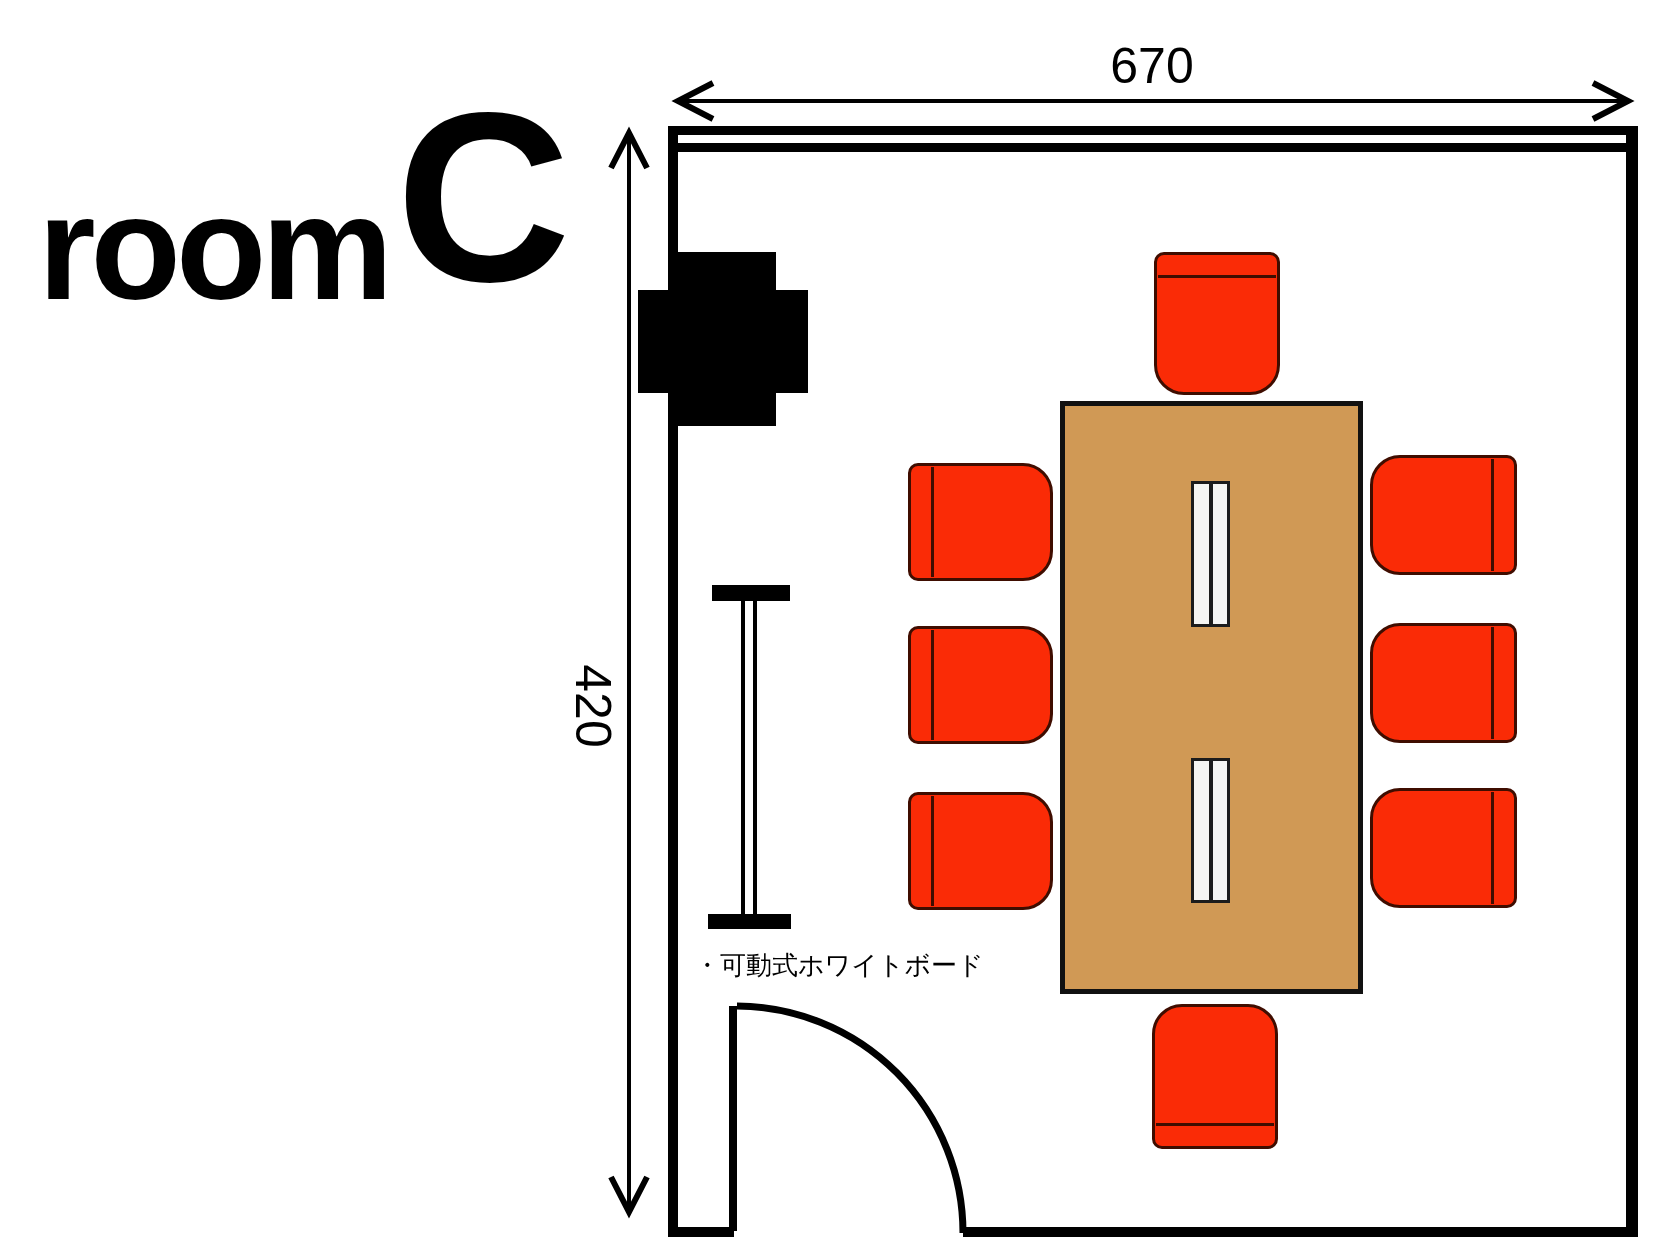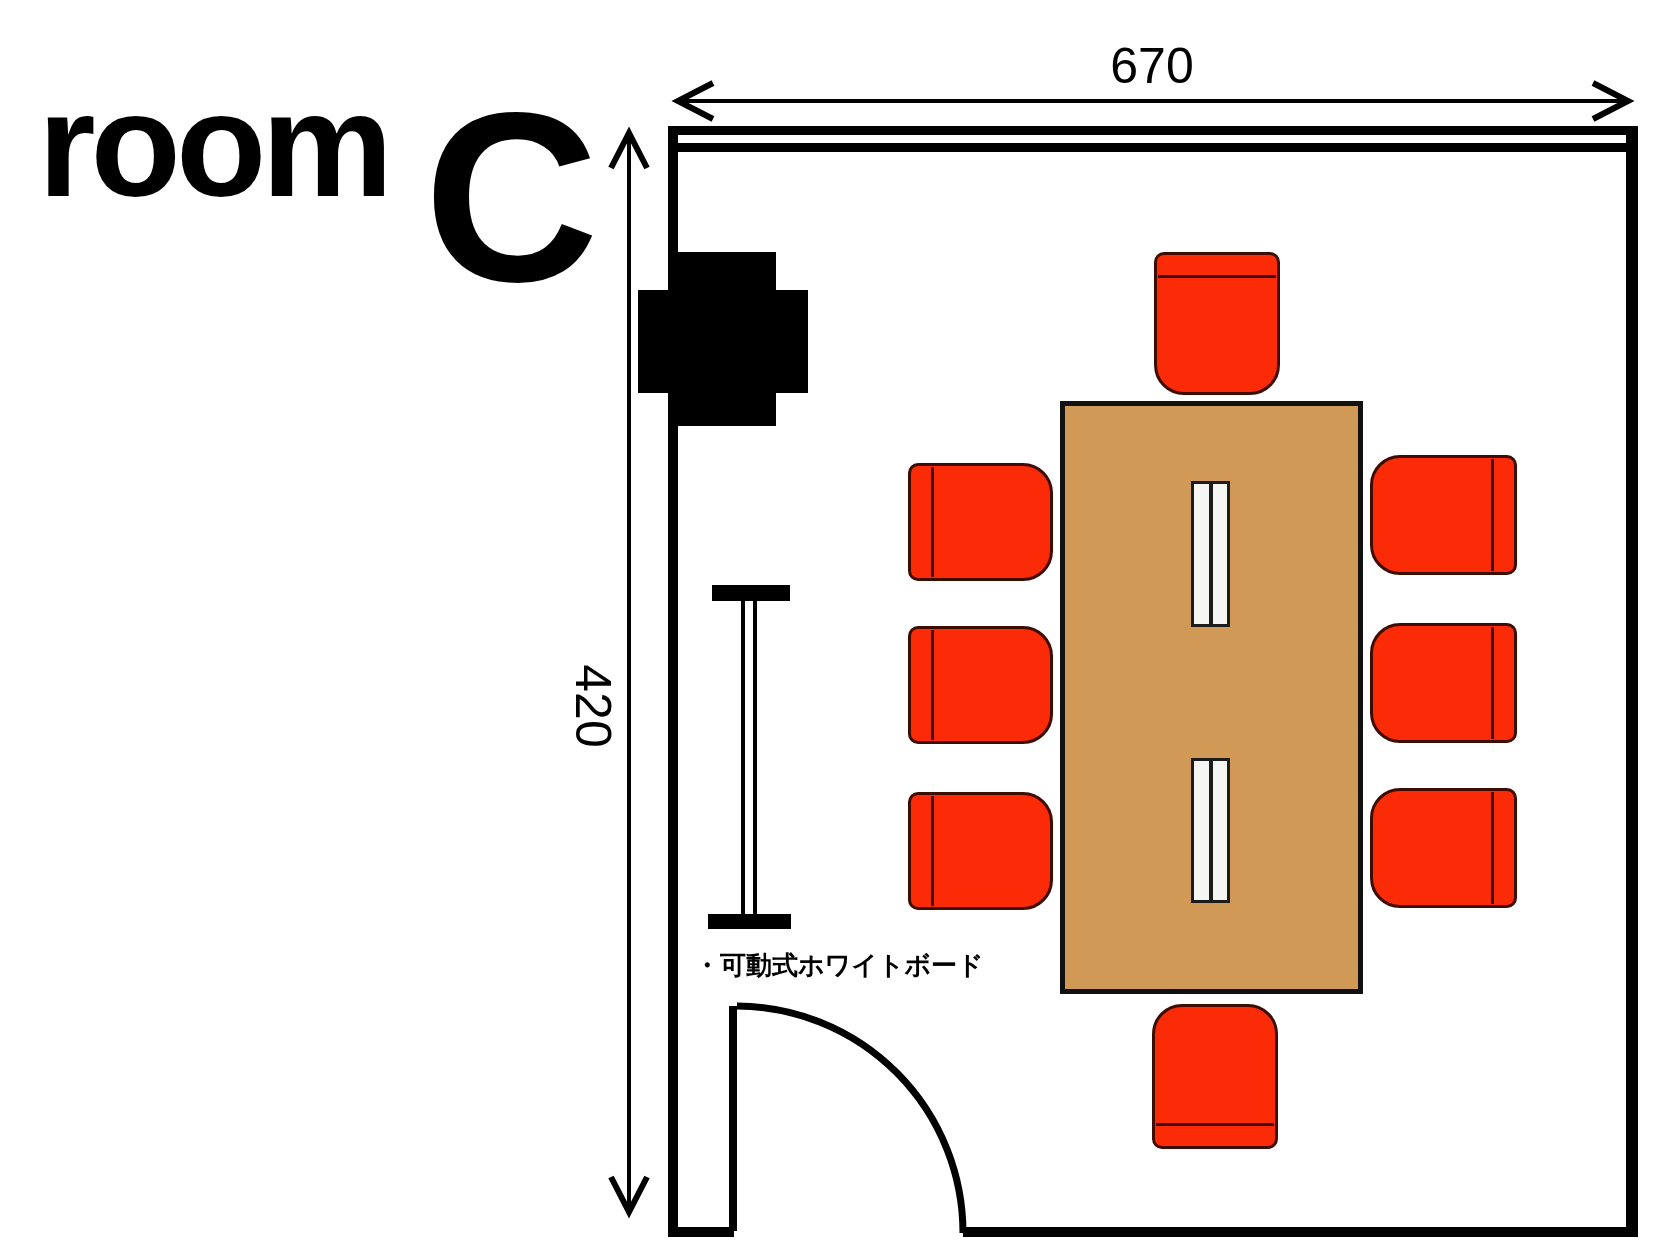--- a/index.html
+++ b/index.html
@@ -1,21 +1,21 @@
 <!DOCTYPE html>
 <html><head>
 <meta charset="utf-8">
 <style>
   html,body{margin:0;padding:0;background:#ffffff;}
   #canvas{
     position:relative;width:1680px;height:1260px;background:#fff;overflow:hidden;
     font-family:"Liberation Sans", sans-serif;color:var(--text,#000);
   }
   
-  .title{position:absolute;left:38px;top:64px;display:flex;align-items:flex-start;gap:28px;}
+  .title{position:absolute;left:38px;top:64px;display:flex;align-items:flex-end;}
   .title-room{font-size:148px;font-weight:bold;letter-spacing:-5px;line-height:1.1;}
   .title-c{font-size:242px;font-weight:bold;line-height:1.1;margin-left:8px;}
   
   .wall{position:absolute;background:var(--wall,#000);}
   #wall-left   {left:668px;top:126px;width:10px;height:1111px;}
   #wall-top-outer{left:668px;top:126px;width:970px;height:9px;border-radius:3px;}
   #wall-top-inner{left:678px;top:143px;width:948px;height:9px;}
   #wall-right  {left:1626px;top:126px;width:12px;height:1111px;border-bottom-right-radius:6px;}
   #wall-bottom-left {left:668px;top:1227px;width:66px;height:10px;}
   #wall-bottom-right{left:963px;top:1227px;width:675px;height:10px;}
@@ -23,21 +23,21 @@
   #line-layer{position:absolute;left:0;top:0;width:1680px;height:1260px;}
   #line-layer path{stroke:var(--wall,#000);fill:none;}
   
   .dim-label{position:absolute;font-size:50px;line-height:1.05;text-align:center;}
   #dim-width-label{left:1082px;top:40px;width:140px;}
   #dim-height-label{left:517px;top:679px;width:150px;height:54px;transform:rotate(90deg);}
   
   .monitor-part{position:absolute;background:var(--wall,#000);}
   .wb-cap{position:absolute;background:var(--wall,#000);}
   #whiteboard-pole{position:absolute;background:#fff;border-left:4px solid var(--wall,#000);border-right:4px solid var(--wall,#000);box-sizing:border-box;}
-  #whiteboard-note{position:absolute;left:694px;top:948px;font-size:26px;font-weight:bold;white-space:nowrap;}
+  #whiteboard-note{position:absolute;left:694px;top:948px;font-size:26px;font-weight:normal;white-space:nowrap;}
   
   #meeting-table{position:absolute;background:var(--table,#d09955);border:5px solid var(--table-border,#111);box-sizing:border-box;}
   .cable-slot{position:absolute;background:var(--slot,#f5f5f3);border:3px solid var(--slot-border,#1c1c1c);box-sizing:border-box;}
   .cable-slot::before{content:"";position:absolute;top:0;bottom:0;left:50%;width:4px;margin-left:-2px;background:var(--slot-border,#1c1c1c);}
   
   .chair{position:absolute;background:var(--chair,#fa2b06);border:3px solid var(--chair-border,#3f0d00);box-sizing:border-box;}
   .chair::before{content:"";position:absolute;background:var(--chair-border,#3f0d00);}
   .chair-up   {border-radius:10px 10px 30px 30px;}
   .chair-up::before   {left:1px;right:1px;top:20px;height:3px;}
   .chair-down {border-radius:30px 30px 10px 10px;}

